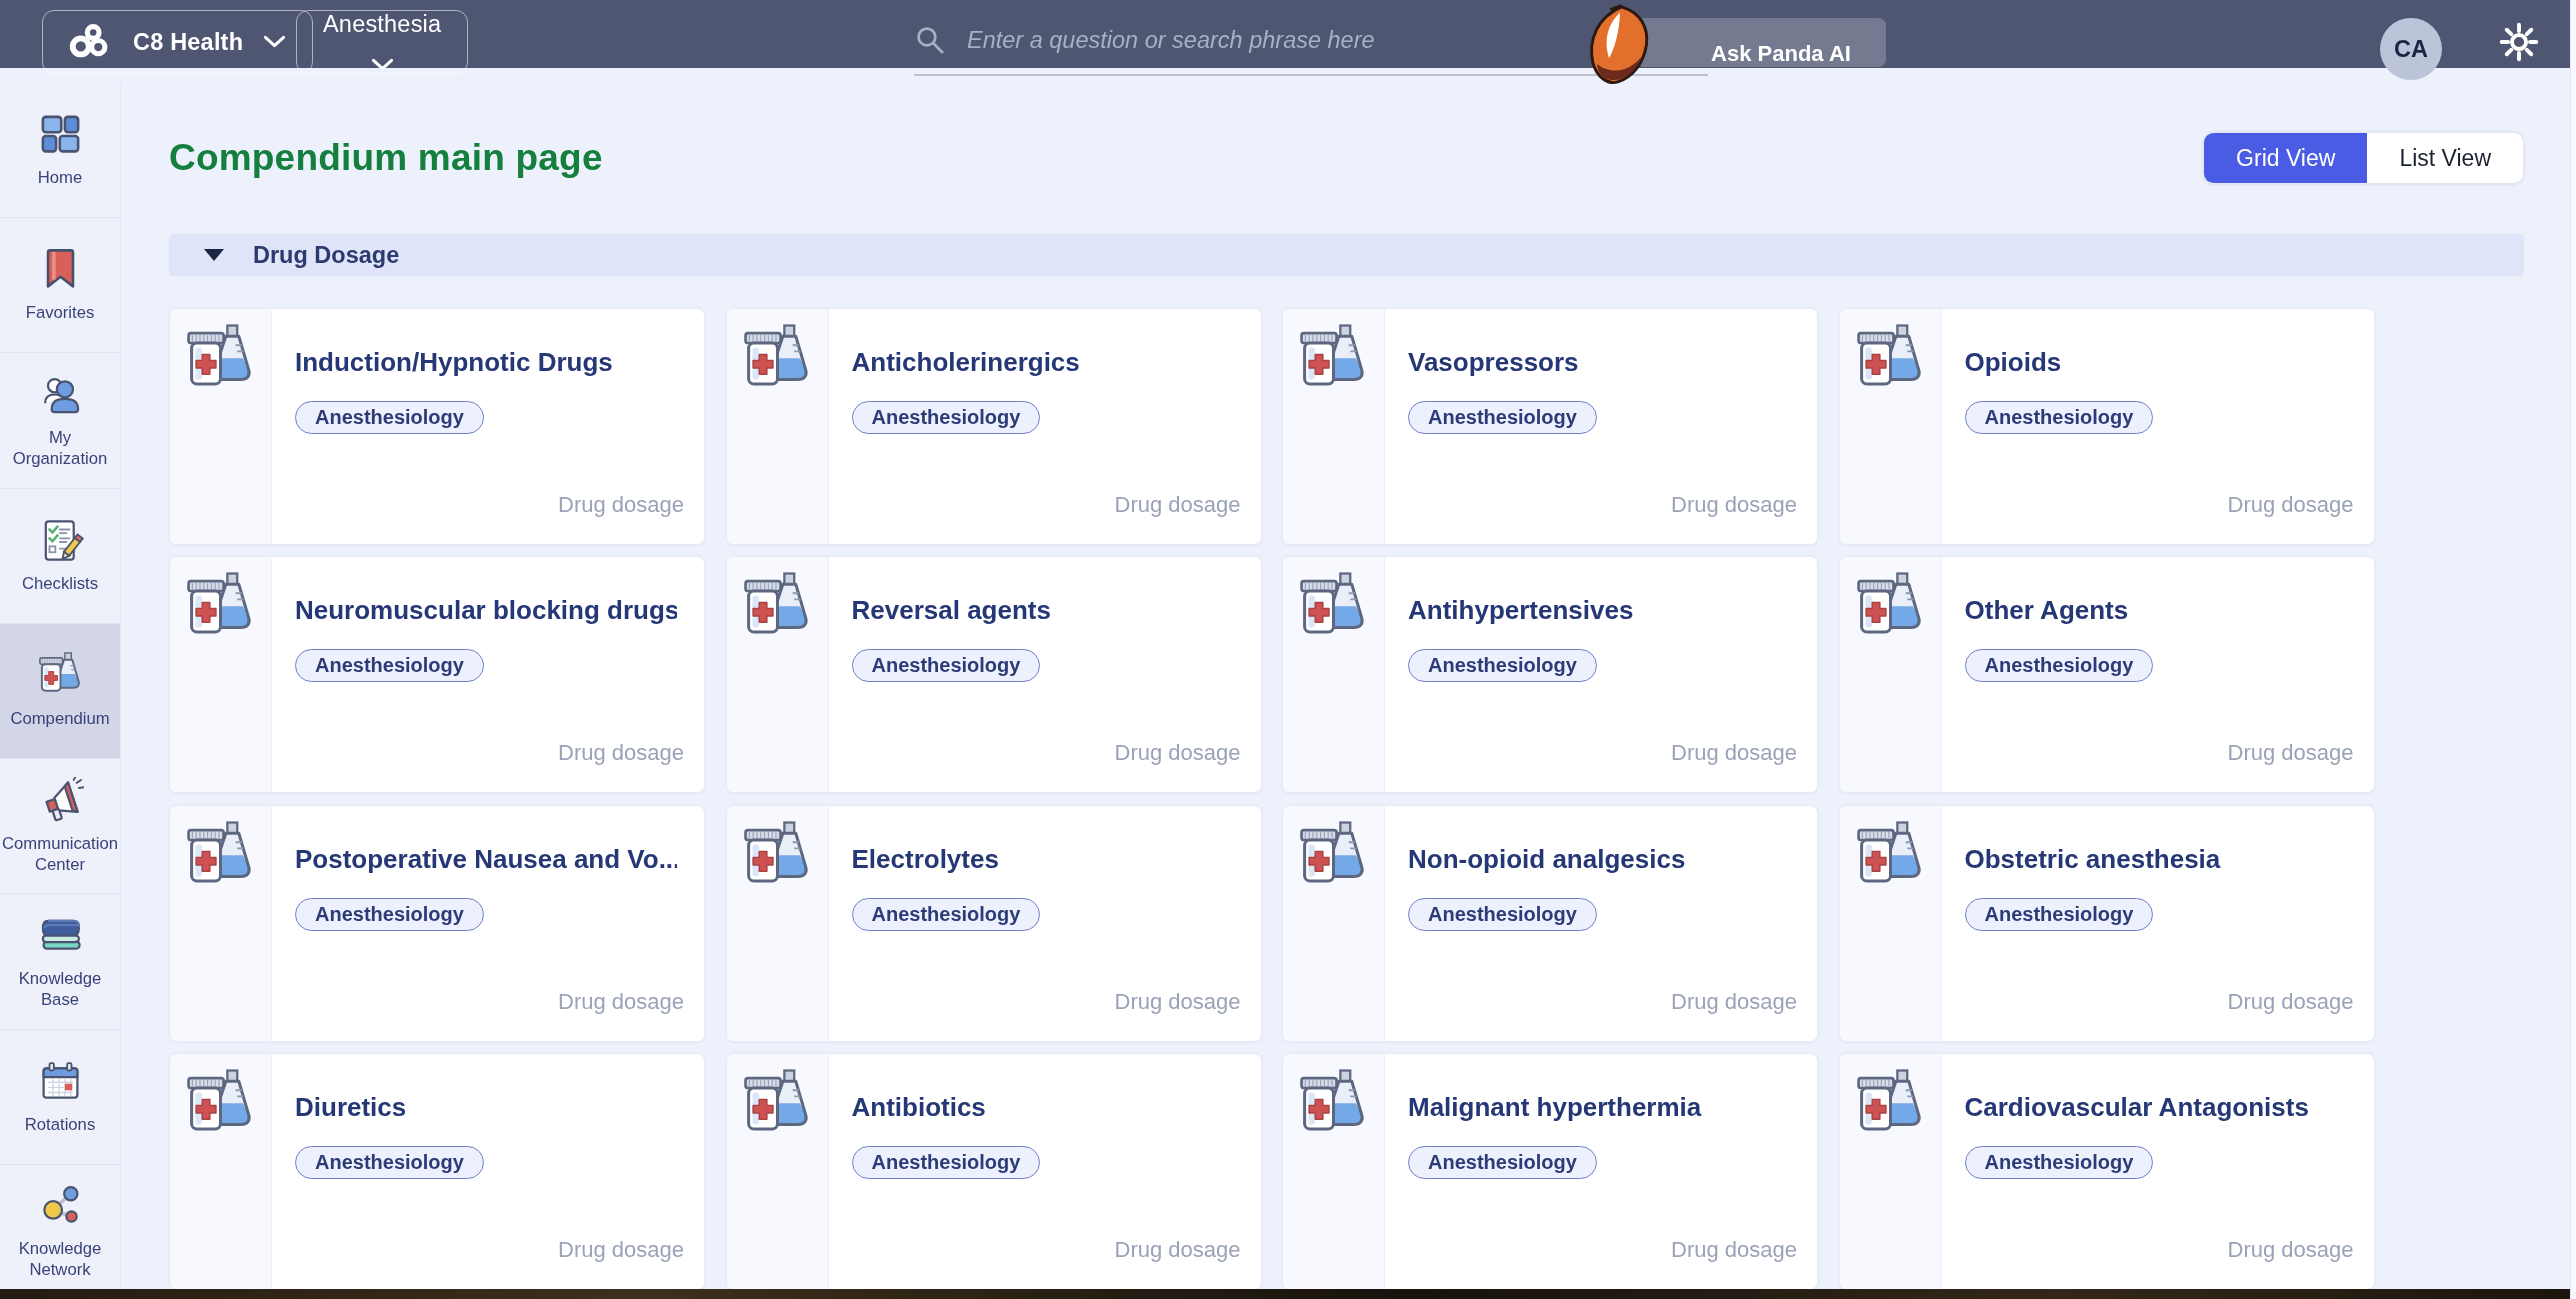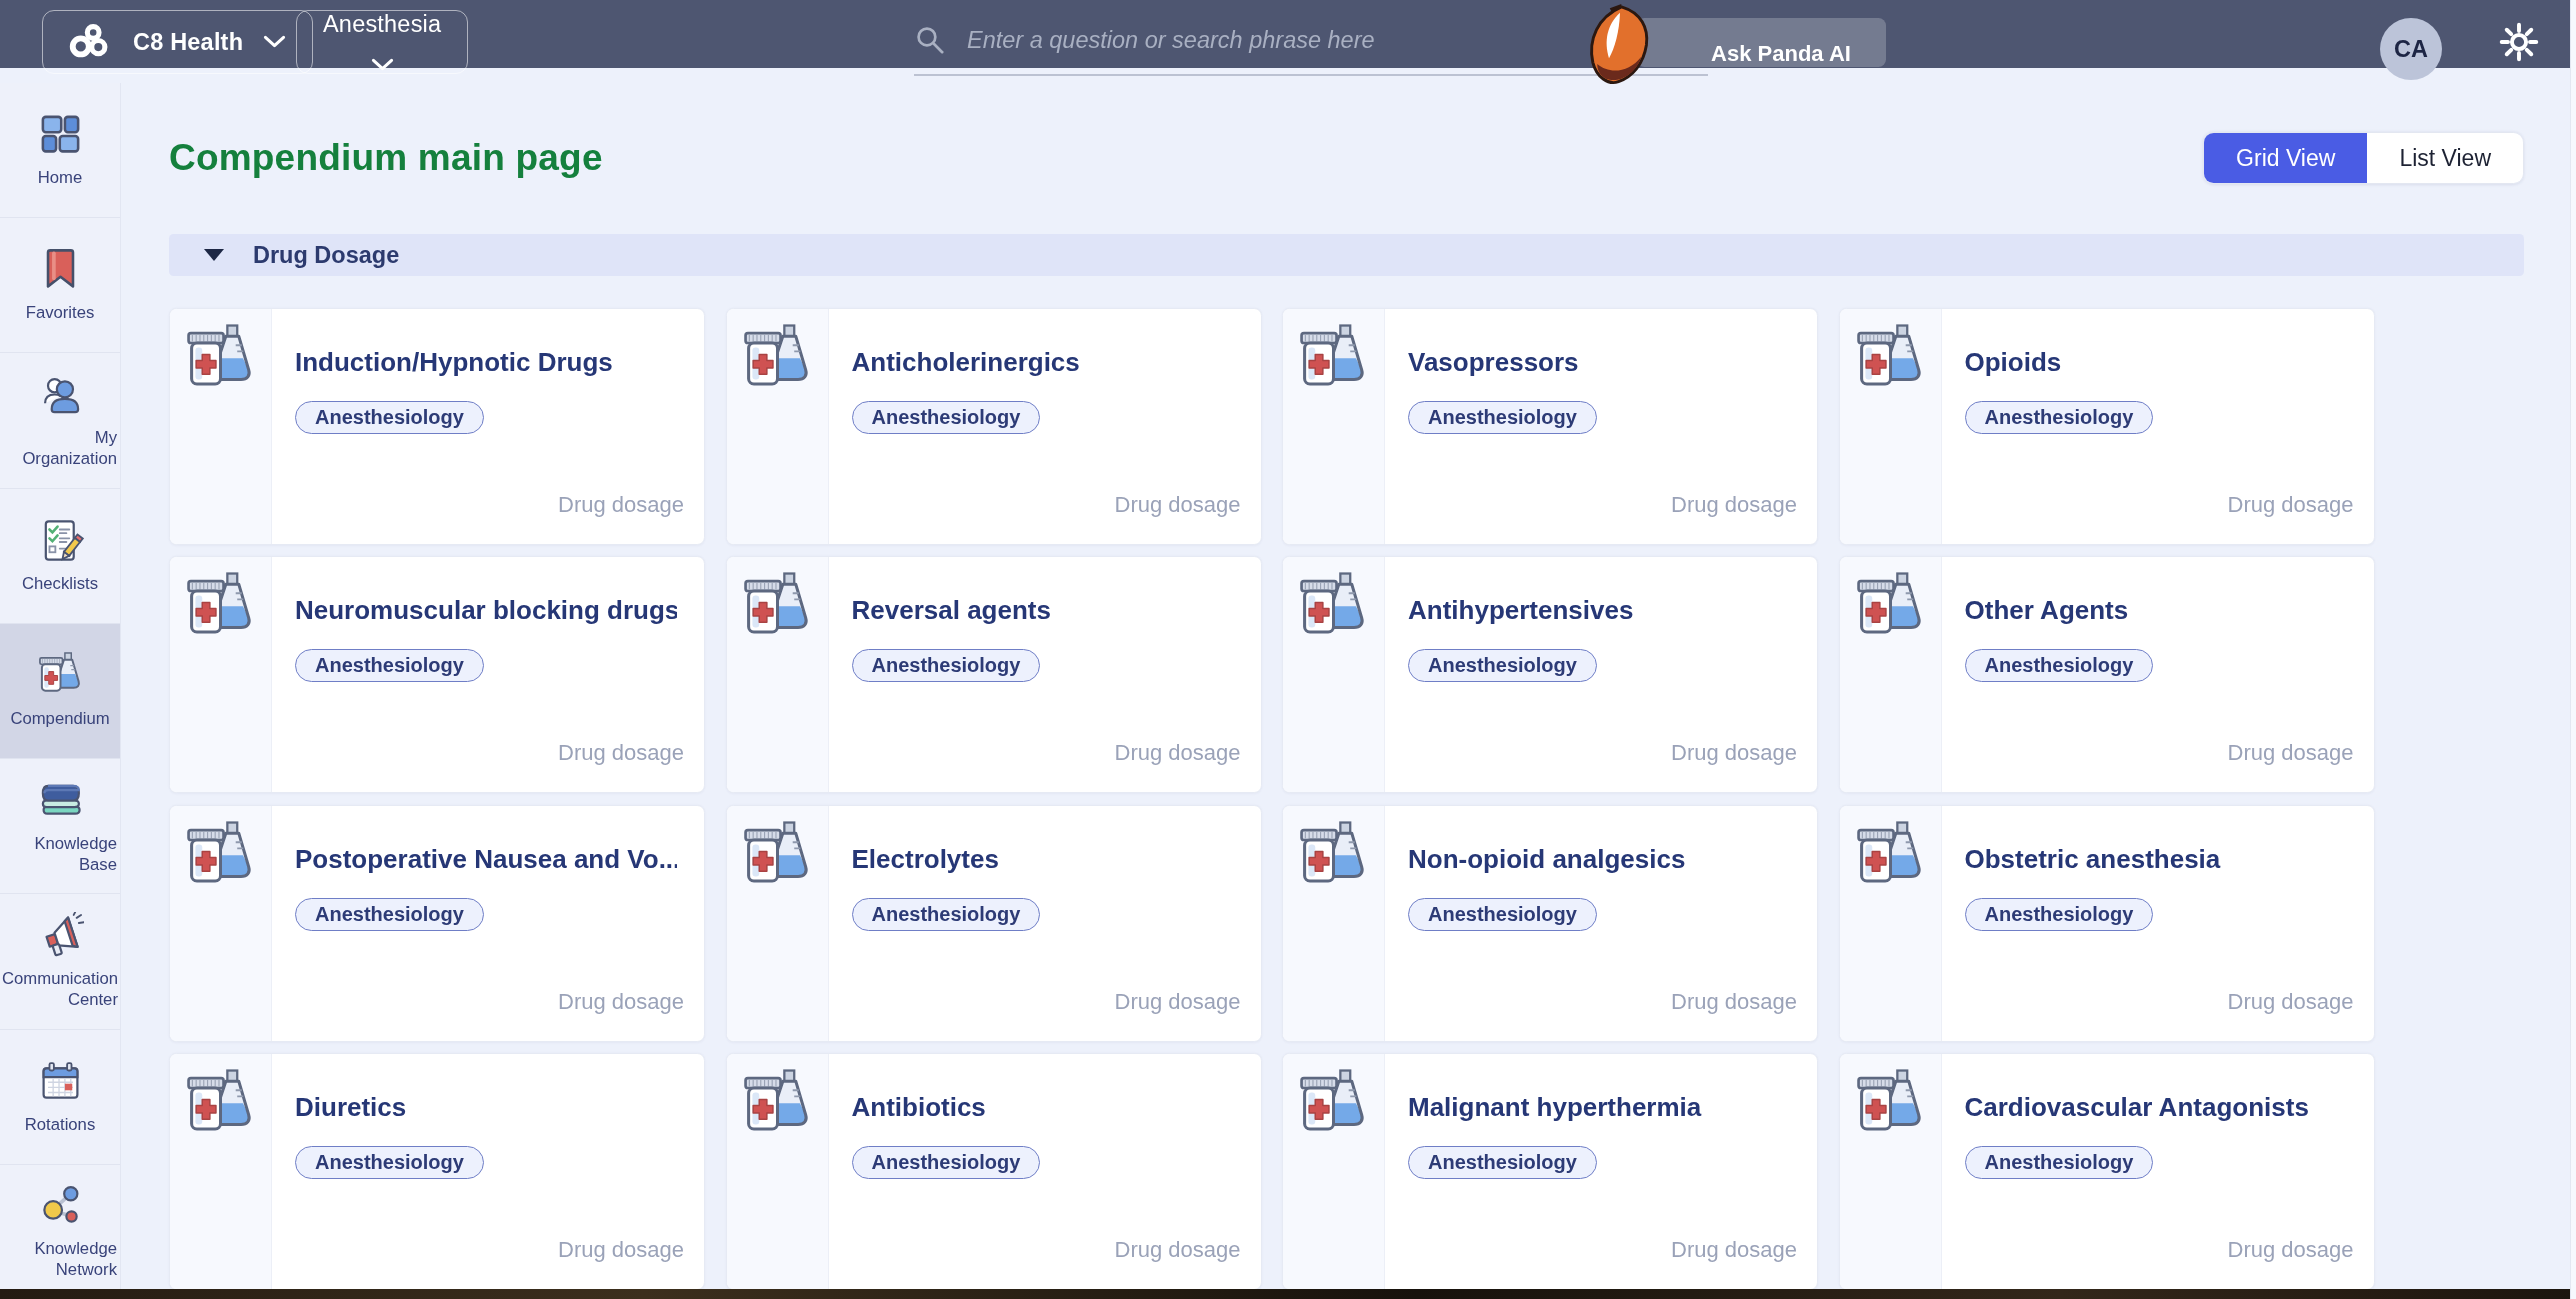--- a/index.html
+++ b/index.html
@@ -28,21 +28,21 @@
   .panda-mascot { position:absolute; left:-77px; top:-16.7px; width:120px; height:88px; pointer-events:none; }
 
   .avatar { position:absolute; left:2380px; top:18px; width:62px; height:62px; border-radius:50%; background:#bcc4d9;
             color:#1d2544; font-weight:700; font-size:23.5px; display:flex; align-items:center; justify-content:center; cursor:pointer; }
   .gear { position:absolute; left:2497px; top:20px; width:44px; height:44px; cursor:pointer; }
 
   
   .sidebar { position:absolute; top:83px; left:0; bottom:0; width:121px; background:#eef1fa;
              border-right:1.5px solid #e2e6f2; display:flex; flex-direction:column; z-index:30; }
   .sb-item { flex:1; display:flex; flex-direction:column; align-items:center; justify-content:center; gap:10px;
-             border-bottom:1.5px solid #e0e4f0; text-align:right; cursor:pointer; padding:4.5px 3px; }
+             border-bottom:1.5px solid #e0e4f0; text-align:center; cursor:pointer; padding:4.5px 3px; }
   .sb-item:last-child { border-bottom:none; }
   .sb-item.active { background:#d2d6e6; }
   .sb-icon { width:47px; height:47px; display:block; }
   .sb-label { font-size:16.7px; color:#39437a; line-height:1.25; }
 
   
   .main { position:absolute; left:121px; top:83px; right:0; bottom:0; overflow:hidden; }
   .title-row { margin:49px 52px 0 48px; display:flex; justify-content:space-between; align-items:center; }
   .page-title { font-size:37px; font-weight:700; color:#15803d; letter-spacing:0.2px; }
   .toggle { display:flex; border-radius:10.6px; overflow:hidden; border:0.8px solid #e3e7f1;
@@ -186,43 +186,43 @@
             <rect x="6" y="12" width="46" height="13" rx="3" fill="#d6dce9" stroke="#5d6880" stroke-width="3.5"></rect>
             <path d="M11 14 v9 M16 14 v9 M21 14 v9 M26 14 v9 M31 14 v9 M36 14 v9 M41 14 v9 M46 14 v9" stroke="#9aa3b5" stroke-width="1.5"></path>
             <rect x="10" y="25" width="38" height="54" rx="7" fill="#ffffff" stroke="#5d6880" stroke-width="4"></rect>
             <rect x="15" y="31" width="9" height="42" rx="4" fill="#dbe7f7"></rect>
             <path d="M24 40 h10 v8 h8 v10 h-8 v8 h-10 v-8 h-8 v-10 h8 Z" fill="#cf5252" stroke="#a94343" stroke-width="2" stroke-linejoin="round"></path>
           </svg></span>
         <span class="sb-label">Compendium</span>
       </div>
       <div class="sb-item">
         <span class="sb-icon"><svg viewBox="0 0 64 64">
-            <g stroke="#4a5470" stroke-width="3" stroke-linejoin="round">
-              <path d="M14 40 h38 q6 0 6 5 t-6 5 h-38 q-5 0 -5 -5 t5 -5 Z" fill="#7ad6c0"></path>
-              <path d="M13 32 h38 q6 0 6 4.5 t-6 4.5 h-38 q-5 0 -5 -4.5 t5 -4.5 Z" fill="#c9ece2"></path>
-              <path d="M15 12 h34 q8 0 8 10 t-8 10 h-34 q-7 0 -7 -10 t7 -10 Z" fill="#3f5d9e"></path>
-              <path d="M15 12 h34 q8 0 8 6 h-42 q-5 0 -5 4" fill="none" stroke="#5d79b5"></path>
-            </g>
-          </svg></span>
-        <span class="sb-label">Knowledge Base</span>
-      </div>
-      <div class="sb-item">
-        <span class="sb-icon"><svg viewBox="0 0 64 64">
             <g transform="rotate(-18 32 34)" stroke="#4a5470" stroke-width="3" stroke-linejoin="round">
               <rect x="14" y="28" width="12" height="14" fill="#d9605a"></rect>
               <path d="M26 26 L50 12 v42 L26 44 Z" fill="#fff"></path>
               <path d="M44 15.5 L50 12 v42 l-6 -3.5 Z" fill="#d9605a"></path>
               <rect x="18" y="42" width="9" height="14" rx="2" fill="#e8ecf5"></rect>
             </g>
             <path d="M54 8 l6 -4 M57 15 l7 -1 M50 4 l2 -4" stroke="#4a5470" stroke-width="2.5" stroke-linecap="round"></path>
           </svg></span>
         <span class="sb-label">Communication Center</span>
       </div>
       <div class="sb-item">
         <span class="sb-icon"><svg viewBox="0 0 64 64">
+            <g stroke="#4a5470" stroke-width="3" stroke-linejoin="round">
+              <path d="M14 40 h38 q6 0 6 5 t-6 5 h-38 q-5 0 -5 -5 t5 -5 Z" fill="#7ad6c0"></path>
+              <path d="M13 32 h38 q6 0 6 4.5 t-6 4.5 h-38 q-5 0 -5 -4.5 t5 -4.5 Z" fill="#c9ece2"></path>
+              <path d="M15 12 h34 q8 0 8 10 t-8 10 h-34 q-7 0 -7 -10 t7 -10 Z" fill="#3f5d9e"></path>
+              <path d="M15 12 h34 q8 0 8 6 h-42 q-5 0 -5 4" fill="none" stroke="#5d79b5"></path>
+            </g>
+          </svg></span>
+        <span class="sb-label">Knowledge Base</span>
+      </div>
+      <div class="sb-item">
+        <span class="sb-icon"><svg viewBox="0 0 64 64">
             <rect x="9" y="14" width="46" height="40" rx="4" fill="#fff" stroke="#4a5470" stroke-width="3"></rect>
             <path d="M9 18 a4 4 0 0 1 4 -4 h38 a4 4 0 0 1 4 4 v8 h-46 Z" fill="#6d9ce0" stroke="#4a5470" stroke-width="3"></path>
             <rect x="17" y="7" width="6" height="10" rx="2" fill="#e3e8f2" stroke="#4a5470" stroke-width="2.5"></rect>
             <rect x="41" y="7" width="6" height="10" rx="2" fill="#e3e8f2" stroke="#4a5470" stroke-width="2.5"></rect>
             <path d="M15 33 h34 M15 40 h34 M15 47 h34 M22 28 v24 M30 28 v24 M38 28 v24 M46 28 v24" stroke="#cfd5e2" stroke-width="1.8"></path>
             <rect x="38" y="35" width="10" height="9" fill="#d9605a"></rect>
           </svg></span>
         <span class="sb-label">Rotations</span>
       </div>
       <div class="sb-item">

